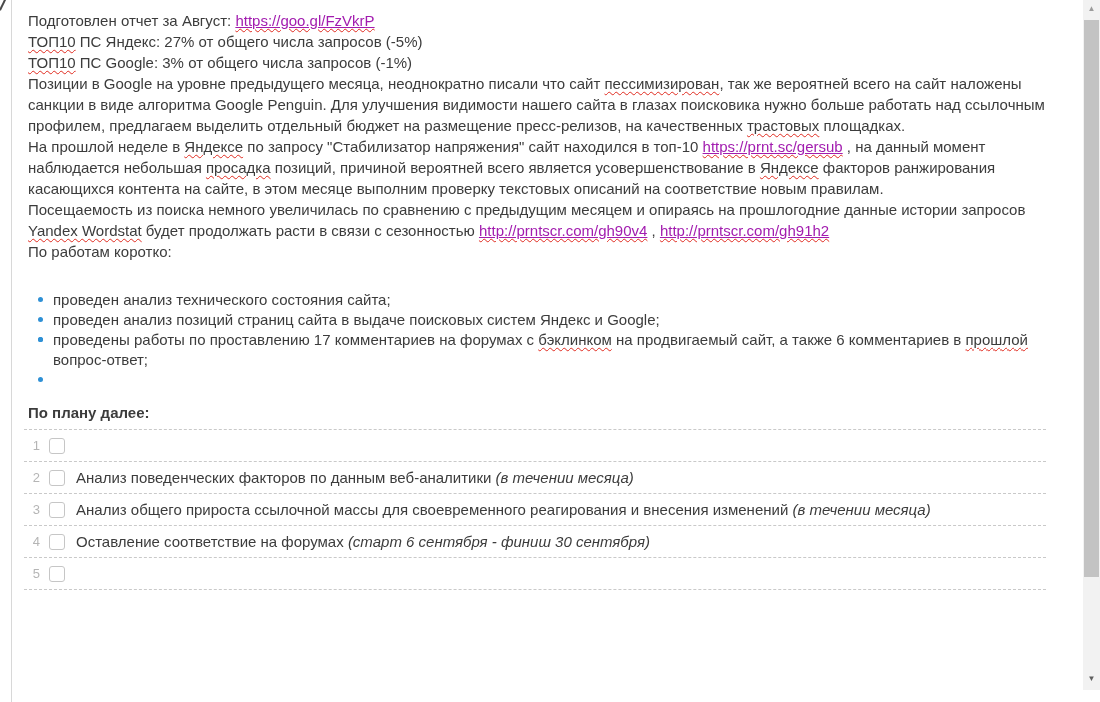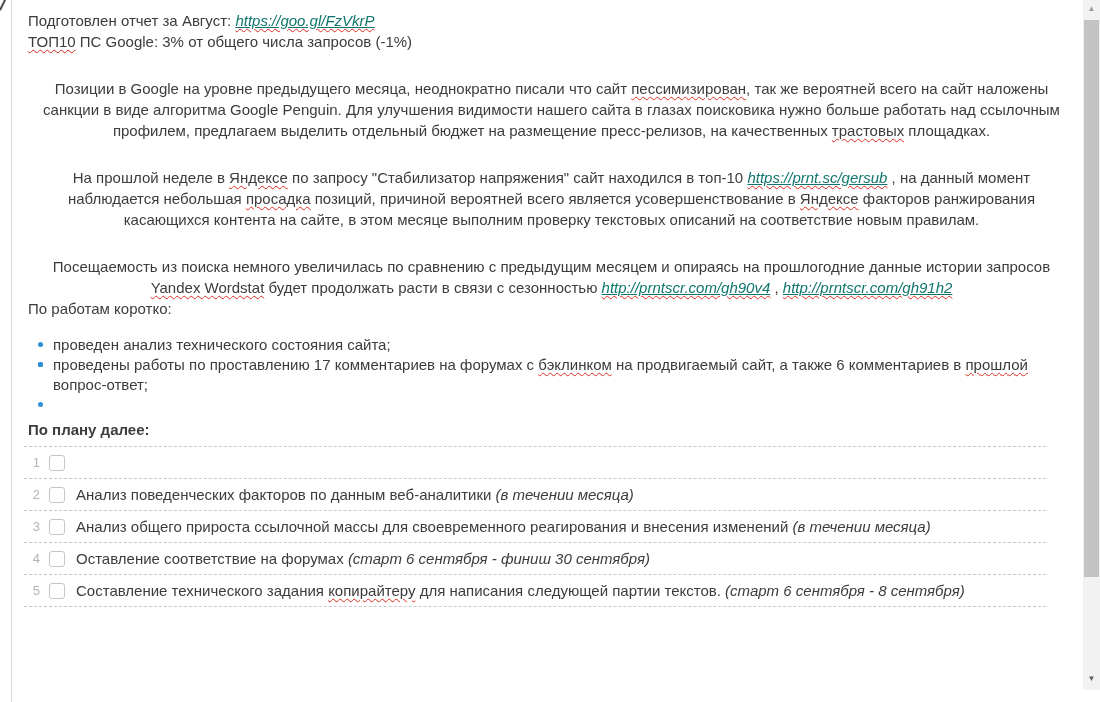--- a/index.html
+++ b/index.html
@@ -18,44 +18,44 @@
   }
   .left-line {
     position: absolute; left: 11px; top: 0;
     width: 1px; height: 702px; background: #d8d8d8;
   }
 
   .content { position: absolute; left: 28px; top: 10px; width: 1047px; }
 
   .intro .line { line-height: 21px; white-space: nowrap; }
 
-  p.para { margin: 26px 0 0 0; line-height: 21px; text-align: center; }
+  p.para { margin: 0 0 0 0; line-height: 21px; }
 
-  a.lnk { color: #0f766e; text-decoration: underline; cursor: pointer; font-style: italic; }
+  a.lnk { color: #a21caf; text-decoration: underline; cursor: pointer; }
 
   .sp {
     text-decoration-line: underline;
     text-decoration-style: wavy;
     text-decoration-color: #e02b20;
     text-decoration-thickness: 1px;
     text-underline-offset: 2px;
   }
   .i { font-style: italic; }
 
   .works-heading { line-height: 21px; }
 
-  ul.works { list-style: none; margin: 16px 0 0 10px; padding: 0; }
+  ul.works { list-style: none; margin: 28px 0 0 10px; padding: 0; }
   ul.works li { position: relative; padding-left: 15px; line-height: 20px; }
   .dot {
     position: absolute; left: 0; top: 7px;
     width: 5px; height: 5px; border-radius: 50%;
     background: #2e90d5;
   }
 
-  .plan-heading { margin-top: 24px; font-weight: bold; line-height: 21px; }
+  .plan-heading { margin-top: 32px; font-weight: bold; line-height: 21px; }
 
   .plan { margin: 6px 0 0 -4px; width: 1022px; }
   .plan-row {
     display: flex; align-items: center;
     height: 32px; box-sizing: border-box;
     border-top: 1px dashed #c9c9c9;
   }
   .plan-row .num {
     color: #b5b5b5; font-size: 13px;
     width: 16px; text-align: right;
@@ -88,32 +88,33 @@
 <body>
 
 <div class="page">
   <div class="corner-mark"></div>
   <div class="left-line"></div>
 
   <div class="content">
 
     <div class="intro">
       <div class="line"><span>Подготовлен отчет за Август: </span><a href="#" class="lnk"><span class="sp">https://goo.gl/FzVkrP</span></a></div>
+      <div class="line"><span class="sp">ТОП10</span><span> ПС Яндекс: 27% от общего числа запросов (-5%)</span></div>
       <div class="line"><span class="sp">ТОП10</span><span> ПС Google: 3% от общего числа запросов (-1%)</span></div>
     </div>
 
     <p class="para"><span>Позиции в Google на уровне предыдущего месяца, неоднократно писали что сайт </span><span class="sp">пессимизирован</span><span>, так же вероятней всего на сайт наложены санкции в виде алгоритма Google Penguin. Для улучшения видимости нашего сайта в глазах поисковика нужно больше работать над ссылочным профилем, предлагаем выделить отдельный бюджет на размещение пресс-релизов, на качественных </span><span class="sp">трастовых</span><span> площадках.</span></p>
     <p class="para"><span>На прошлой неделе в </span><span class="sp">Яндексе</span><span> по запросу "Стабилизатор напряжения" сайт находился в топ-10 </span><a href="#" class="lnk"><span class="sp">https://prnt.sc/gersub</span></a><span> , на данный момент наблюдается небольшая </span><span class="sp">просадка</span><span> позиций, причиной вероятней всего является усовершенствование в </span><span class="sp">Яндексе</span><span> факторов ранжирования касающихся контента на сайте, в этом месяце выполним проверку текстовых описаний на соответствие новым правилам.</span></p>
     <p class="para"><span>Посещаемость из поиска немного увеличилась по сравнению с предыдущим месяцем и опираясь на прошлогодние данные истории запросов </span><span class="sp">Yandex Wordstat</span><span> будет продолжать расти в связи с сезонностью </span><a href="#" class="lnk"><span class="sp">http://prntscr.com/gh90v4</span></a><span>  , </span><a href="#" class="lnk"><span class="sp">http://prntscr.com/gh91h2</span></a></p>
 
     <div class="works-heading">По работам коротко:</div>
 
     <ul class="works">
       <li><span class="dot"></span><span class="li-text"><span>проведен анализ технического состояния сайта;</span></span></li>
-      <li><span class="dot"></span></li>
+      <li><span class="dot"></span><span class="li-text"><span>проведен анализ позиций страниц сайта в выдаче поисковых систем Яндекс и Google;</span></span></li>
       <li><span class="dot"></span></li>
       <li><span class="dot"></span><span class="li-text"><span>проведены работы по проставлению 17 комментариев на форумах с </span><span class="sp">бэклинком</span><span> на продвигаемый сайт, а также 6 комментариев в </span><span class="sp">прошлой</span><span> вопрос-ответ;</span></span></li>
       <li><span class="dot"></span></li>
     </ul>
 
     <div class="plan-heading">По плану далее:</div>
 
     <div class="plan">
       <div class="plan-row">
         <span class="num">1</span>
@@ -130,21 +131,20 @@
         <span class="row-text"><span>Анализ общего прироста ссылочной массы для своевременного реагирования и внесения изменений </span><span class="i">(в течении месяца)</span></span>
       </div>
       <div class="plan-row">
         <span class="num">4</span>
         <span class="cb"></span>
         <span class="row-text"><span>Оставление соответствие на форумах </span><span class="i">(старт 6 сентября - финиш 30 сентября)</span></span>
       </div>
       <div class="plan-row">
         <span class="num">5</span>
         <span class="cb"></span>
-        <span class="row-text"><span>Составление технического задания </span><span class="sp">копирайтеру</span><span> для написания следующей партии текстов. </span><span class="i">(старт 6 сентября - 8 сентября)</span></span>
       </div>
       <div class="plan-row">
         
         
         
       </div>
     </div>
 
   </div>
 

